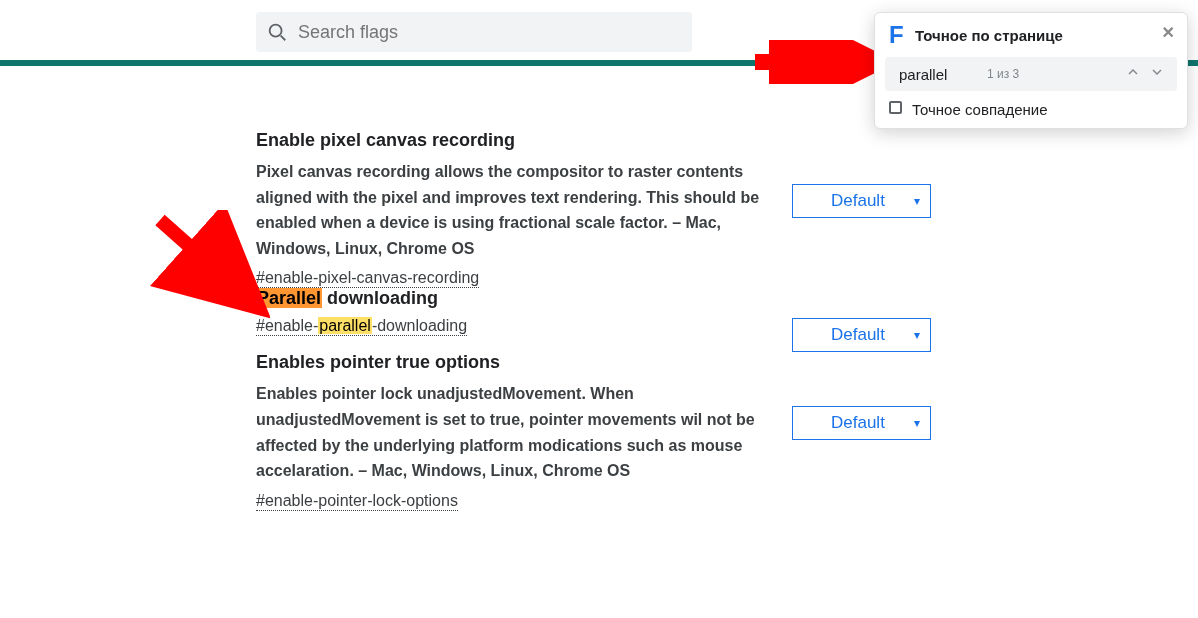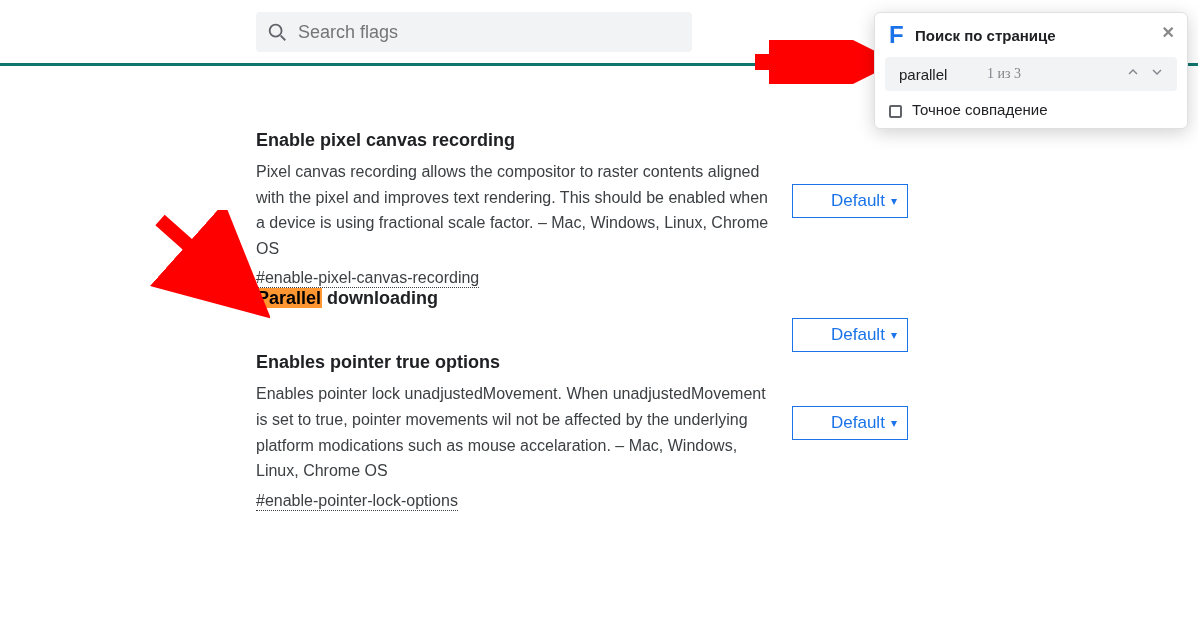--- a/index.html
+++ b/index.html
@@ -10,21 +10,21 @@
     color: #202124;
     font-size: 16px;
     width: 1198px;
     height: 618px;
     overflow: hidden;
     position: relative;
   }
   .topbar {
     position: relative;
     height: 66px;
-    border-bottom: 3px solid #0f766e;
+    border-bottom: 6px solid #0f766e;
     background: #fff;
   }
   .search-box {
     position: absolute;
     left: 256px;
     top: 12px;
     width: 436px;
     height: 40px;
     background: #f1f3f4;
     border-radius: 4px;
@@ -59,34 +59,35 @@
     font-weight: 700;
     color: #202124;
     margin-bottom: 8px;
   }
   .flag-desc {
     font-size: 16px;
     color: #3c4043;
     line-height: 1.6;
     margin-bottom: 8px;
     max-width: 520px;
+    font-weight: bold;
   }
   .flag-hash {
     font-size: 16px;
     color: #3c4043;
     border-bottom: 1px dotted #3c4043;
     display: inline-block;
     cursor: pointer;
   }
   .flag-select-wrap {
     margin-left: 16px;
     padding-top: 54px;
   }
   .select {
-    width: 116px;
+    width: 139px;
     height: 34px;
     border: 1px solid #1a73e8;
     color: #1a73e8;
     font-size: 17px;
     background: #fff;
     display: flex;
     align-items: center;
     justify-content: space-between;
     padding: 0 10px 0 38px;
     cursor: pointer;
@@ -153,32 +154,31 @@
   .find-input {
     border: none;
     background: transparent;
     font-size: 15px;
     color: #202124;
     width: 90px;
     outline: none;
   }
   .find-count {
     color: #80868b;
-    font-size: 14px;
+    font-size: 12px;
     flex: 1;
-    font-family: Liberation Serif, serif;
   }
   .find-nav {
     color: #80868b;
     cursor: pointer;
     padding: 0 4px;
   }
   .find-exact {
     display: flex;
-    align-items: flex-end;
+    align-items: flex-start;
     padding: 4px 14px 0 14px;
     font-size: 15px;
     color: #202124;
   }
   .find-exact .checkbox {
     width: 13px;
     height: 13px;
     border: 2px solid #5f6368;
     border-radius: 2px;
     margin-right: 10px;
@@ -219,20 +219,23 @@
         <span class="caret">▾</span>
       </div>
     </div>
   </div>
 
   <div class="flag">
     <div class="flag-text">
       <div class="flag-title">
         <span class="highlight-active">Parallel</span><span> downloading</span>
       </div>
+      <span class="flag-hash">
+        <span>#enable-</span><span class="highlight">parallel</span><span>-downloading</span>
+      </span>
     </div>
     <div class="flag-select-wrap" style="padding-top:30px;">
       <div class="select">
         <span>Default</span>
         <span class="caret">▾</span>
       </div>
     </div>
   </div>
 
   <div class="flag">
@@ -247,21 +250,21 @@
         <span class="caret">▾</span>
       </div>
     </div>
   </div>
 
 </div>
 
 <div class="find-panel">
   <div class="find-header">
     <span class="blue-letter">F</span>
-    <span>Поиск по странице</span>
+    <span>Точное по странице</span>
     <span class="close">✕</span>
   </div>
   <div class="find-input-row">
     <input class="find-input" value="parallel" style="">
     <span class="find-count">1 из 3</span>
     <span class="find-nav">
       <svg width="16" height="16" viewBox="0 0 24 24" fill="none" stroke="#80868b" stroke-width="2">
           <polyline points="6 15 12 9 18 15"></polyline>
         </svg>
     </span>

